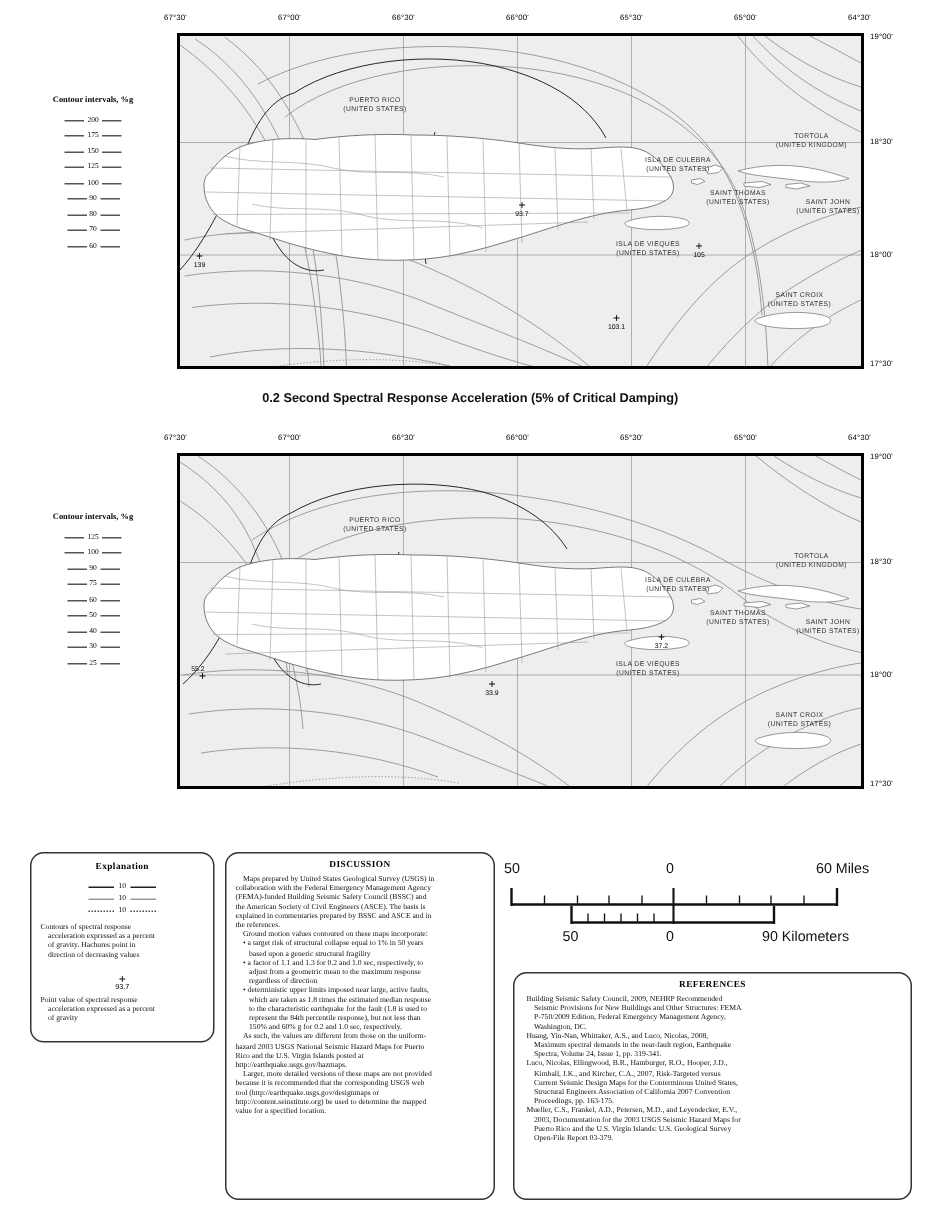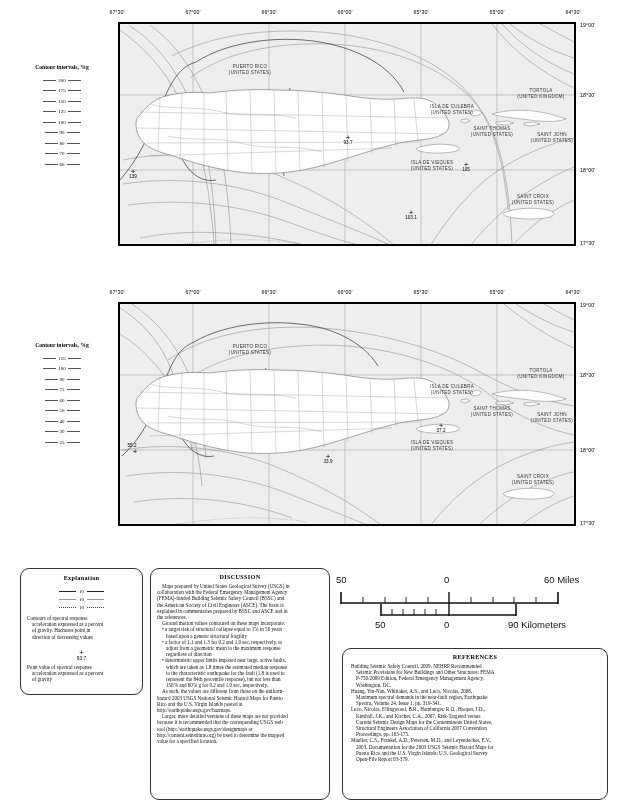--- a/index.html
+++ b/index.html
@@ -251,20 +251,21 @@
 
     <div class="plus" style="left:466px;top:164px;">+</div>
     <div class="ptlabel" style="left:466px;top:167px;">105</div>
 
     <div class="plus" style="left:411px;top:212px;">+</div>
     <div class="ptlabel" style="left:411px;top:215px;">103.1</div>
 
     <div class="plus" style="left:133px;top:171px;">+</div>
     <div class="ptlabel" style="left:133px;top:174px;">139</div>
 
+    <div class="caption" style="left:0;top:260px;">0.2 Second Spectral Response Acceleration (5% of Critical Damping)</div>
   </div>
 
   <div class="mapwrap" style="left:0;top:280px;width:627px;height:280px;">
 
     <div class="clegend" style="left:16px;top:62px;width:92px;">
       <div class="ctitle">Contour intervals, %g</div>
       <div class="crow">
           <span class="cseg"></span>
           <span class="cval">125</span>
           <span class="cseg"></span>

